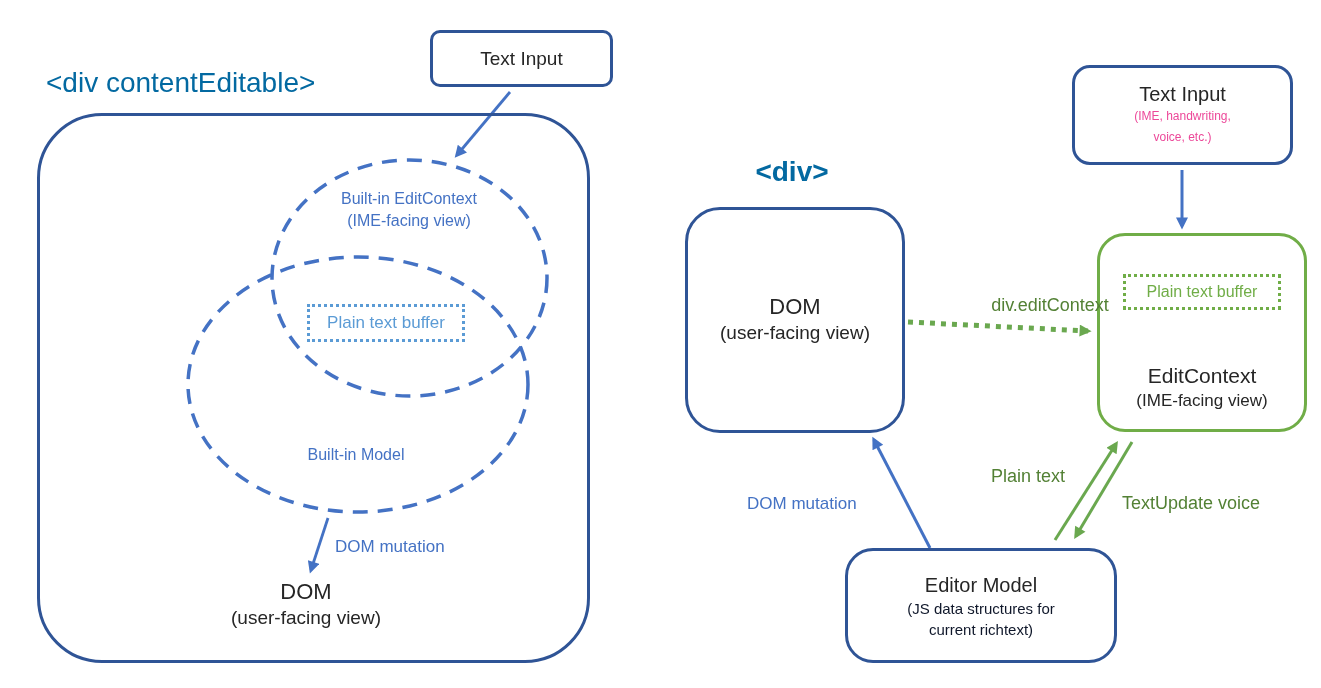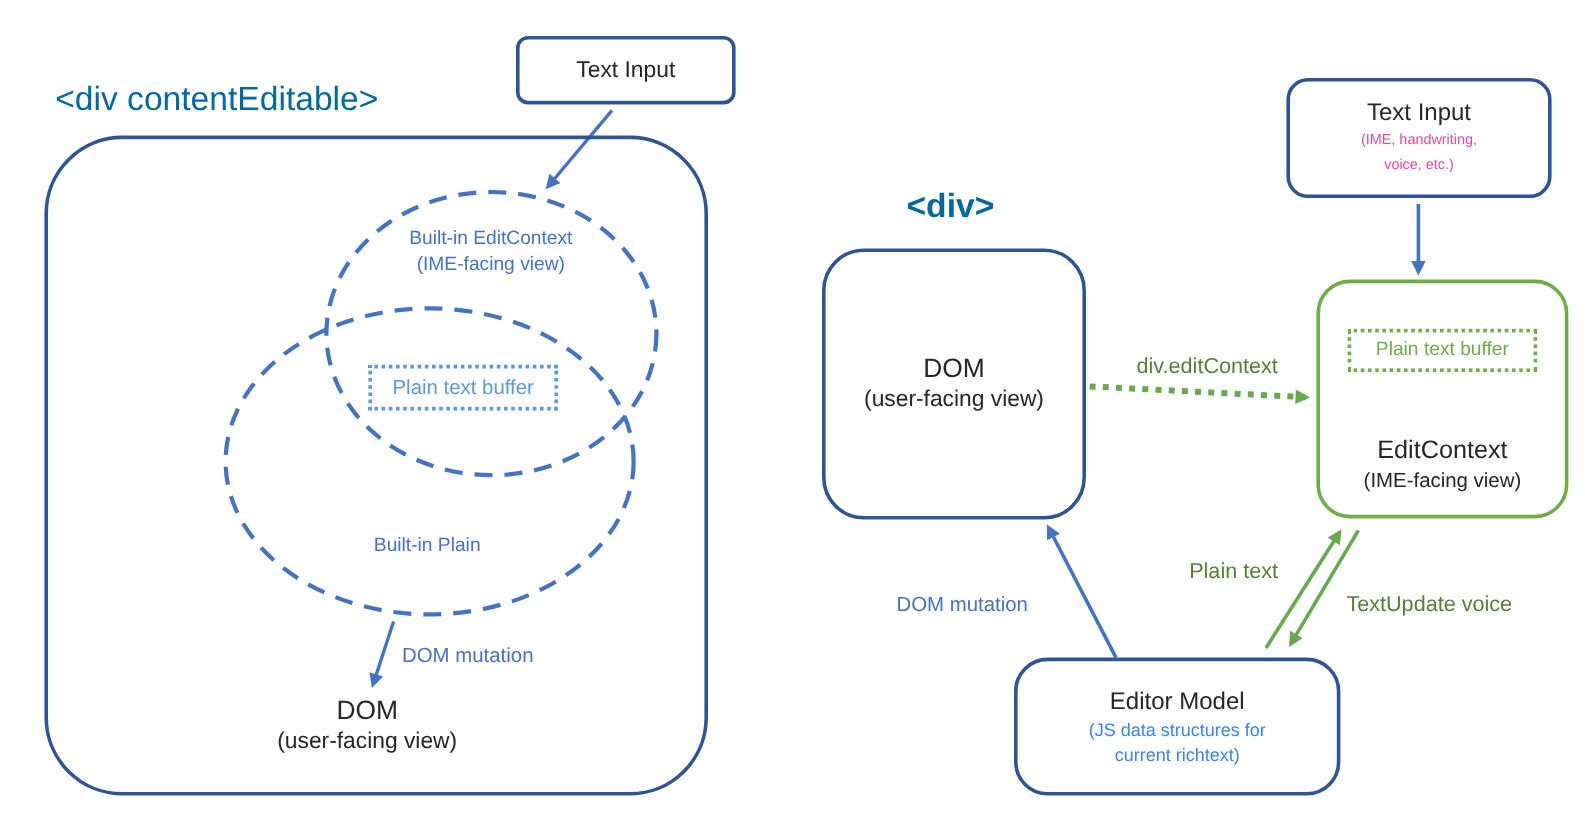--- a/index.html
+++ b/index.html
@@ -49,21 +49,21 @@
     display:flex;align-items:center;justify-content:center;
     font-size:16px;
     background:transparent;
   }
   .navy-label{color:#0369a1;font-size:28px;}
   .blue-label{color:#4472C4;font-size:17px;}
   .green-label{color:#538135;font-size:18px;}
   .center{text-align:center;}
   .t-main{font-size:20px;color:#262626;}
   .t-sub{font-size:12px;color:#ec4899;}
-  .t-sub-sm{font-size:15px;color:#3b82f6;line-height:21px;}
+  .t-sub-sm{font-size:15px;color:#0f172a;line-height:21px;}
   .dom-main{font-size:22px;color:#262626;line-height:26px;}
   .dom-sub{font-size:19px;color:#262626;line-height:26px;}
 </style>
 </head>
 <body>
 
 <div id="canvas">
 
   <svg id="overlay">
     <defs>
@@ -99,21 +99,21 @@
 
   <div class="abs center blue-label" style="left:309px;top:188px;width:200px;font-size:16px;line-height:22px;">
     <div>Built-in EditContext</div>
     <div>(IME-facing view)</div>
   </div>
 
   <div class="abs dotted-buffer-blue" style="left:307px;top:304px;width:158px;height:38px;">
     <span>Plain text buffer</span>
   </div>
 
-  <div class="abs center blue-label" style="left:276px;top:446px;width:160px;font-size:16px;">Built-in Plain</div>
+  <div class="abs center blue-label" style="left:276px;top:446px;width:160px;font-size:16px;">Built-in Model</div>
 
   <div class="abs blue-label" style="left:335px;top:537px;">DOM mutation</div>
 
   <div class="abs center" style="left:206px;top:579px;width:200px;">
     <div class="dom-main">DOM</div>
     <div class="dom-sub">(user-facing view)</div>
   </div>
 
   <div class="abs navy-label center" style="left:742px;top:156px;width:100px;font-weight:bold;">&lt;div&gt;</div>
 
@@ -131,21 +131,21 @@
   <div class="abs green-box" style="left:1097px;top:233px;width:210px;height:199px;">
     <div class="dotted-buffer-green abs" style="left:23px;top:38px;width:158px;height:36px;">
       <span>Plain text buffer</span>
     </div>
     <div class="abs center" style="left:0;right:0;bottom:16px;">
       <div style="font-size:21px;color:#262626;line-height:27px;">EditContext</div>
       <div style="font-size:17px;color:#262626;line-height:24px;">(IME-facing view)</div>
     </div>
   </div>
 
-  <div class="abs green-label center" style="left:906px;top:295px;width:200px;">div.editContext</div>
+  <div class="abs green-label center" style="left:906px;top:295px;width:200px;padding-left:44px;">div.editContext</div>
 
   <div class="abs blue-label" style="left:747px;top:494px;">DOM mutation</div>
 
   <div class="abs green-label center" style="left:958px;top:466px;width:140px;">Plain text</div>
 
   <div class="abs green-label" style="left:1122px;top:493px;">TextUpdate voice</div>
 
   <div class="abs navy-box" style="left:845px;top:548px;width:272px;height:115px;border-radius:28px;border-width:3.5px;">
     <div class="t-main" style="line-height:26px;">Editor Model</div>
     <div class="t-sub-sm">(JS data structures for</div>

